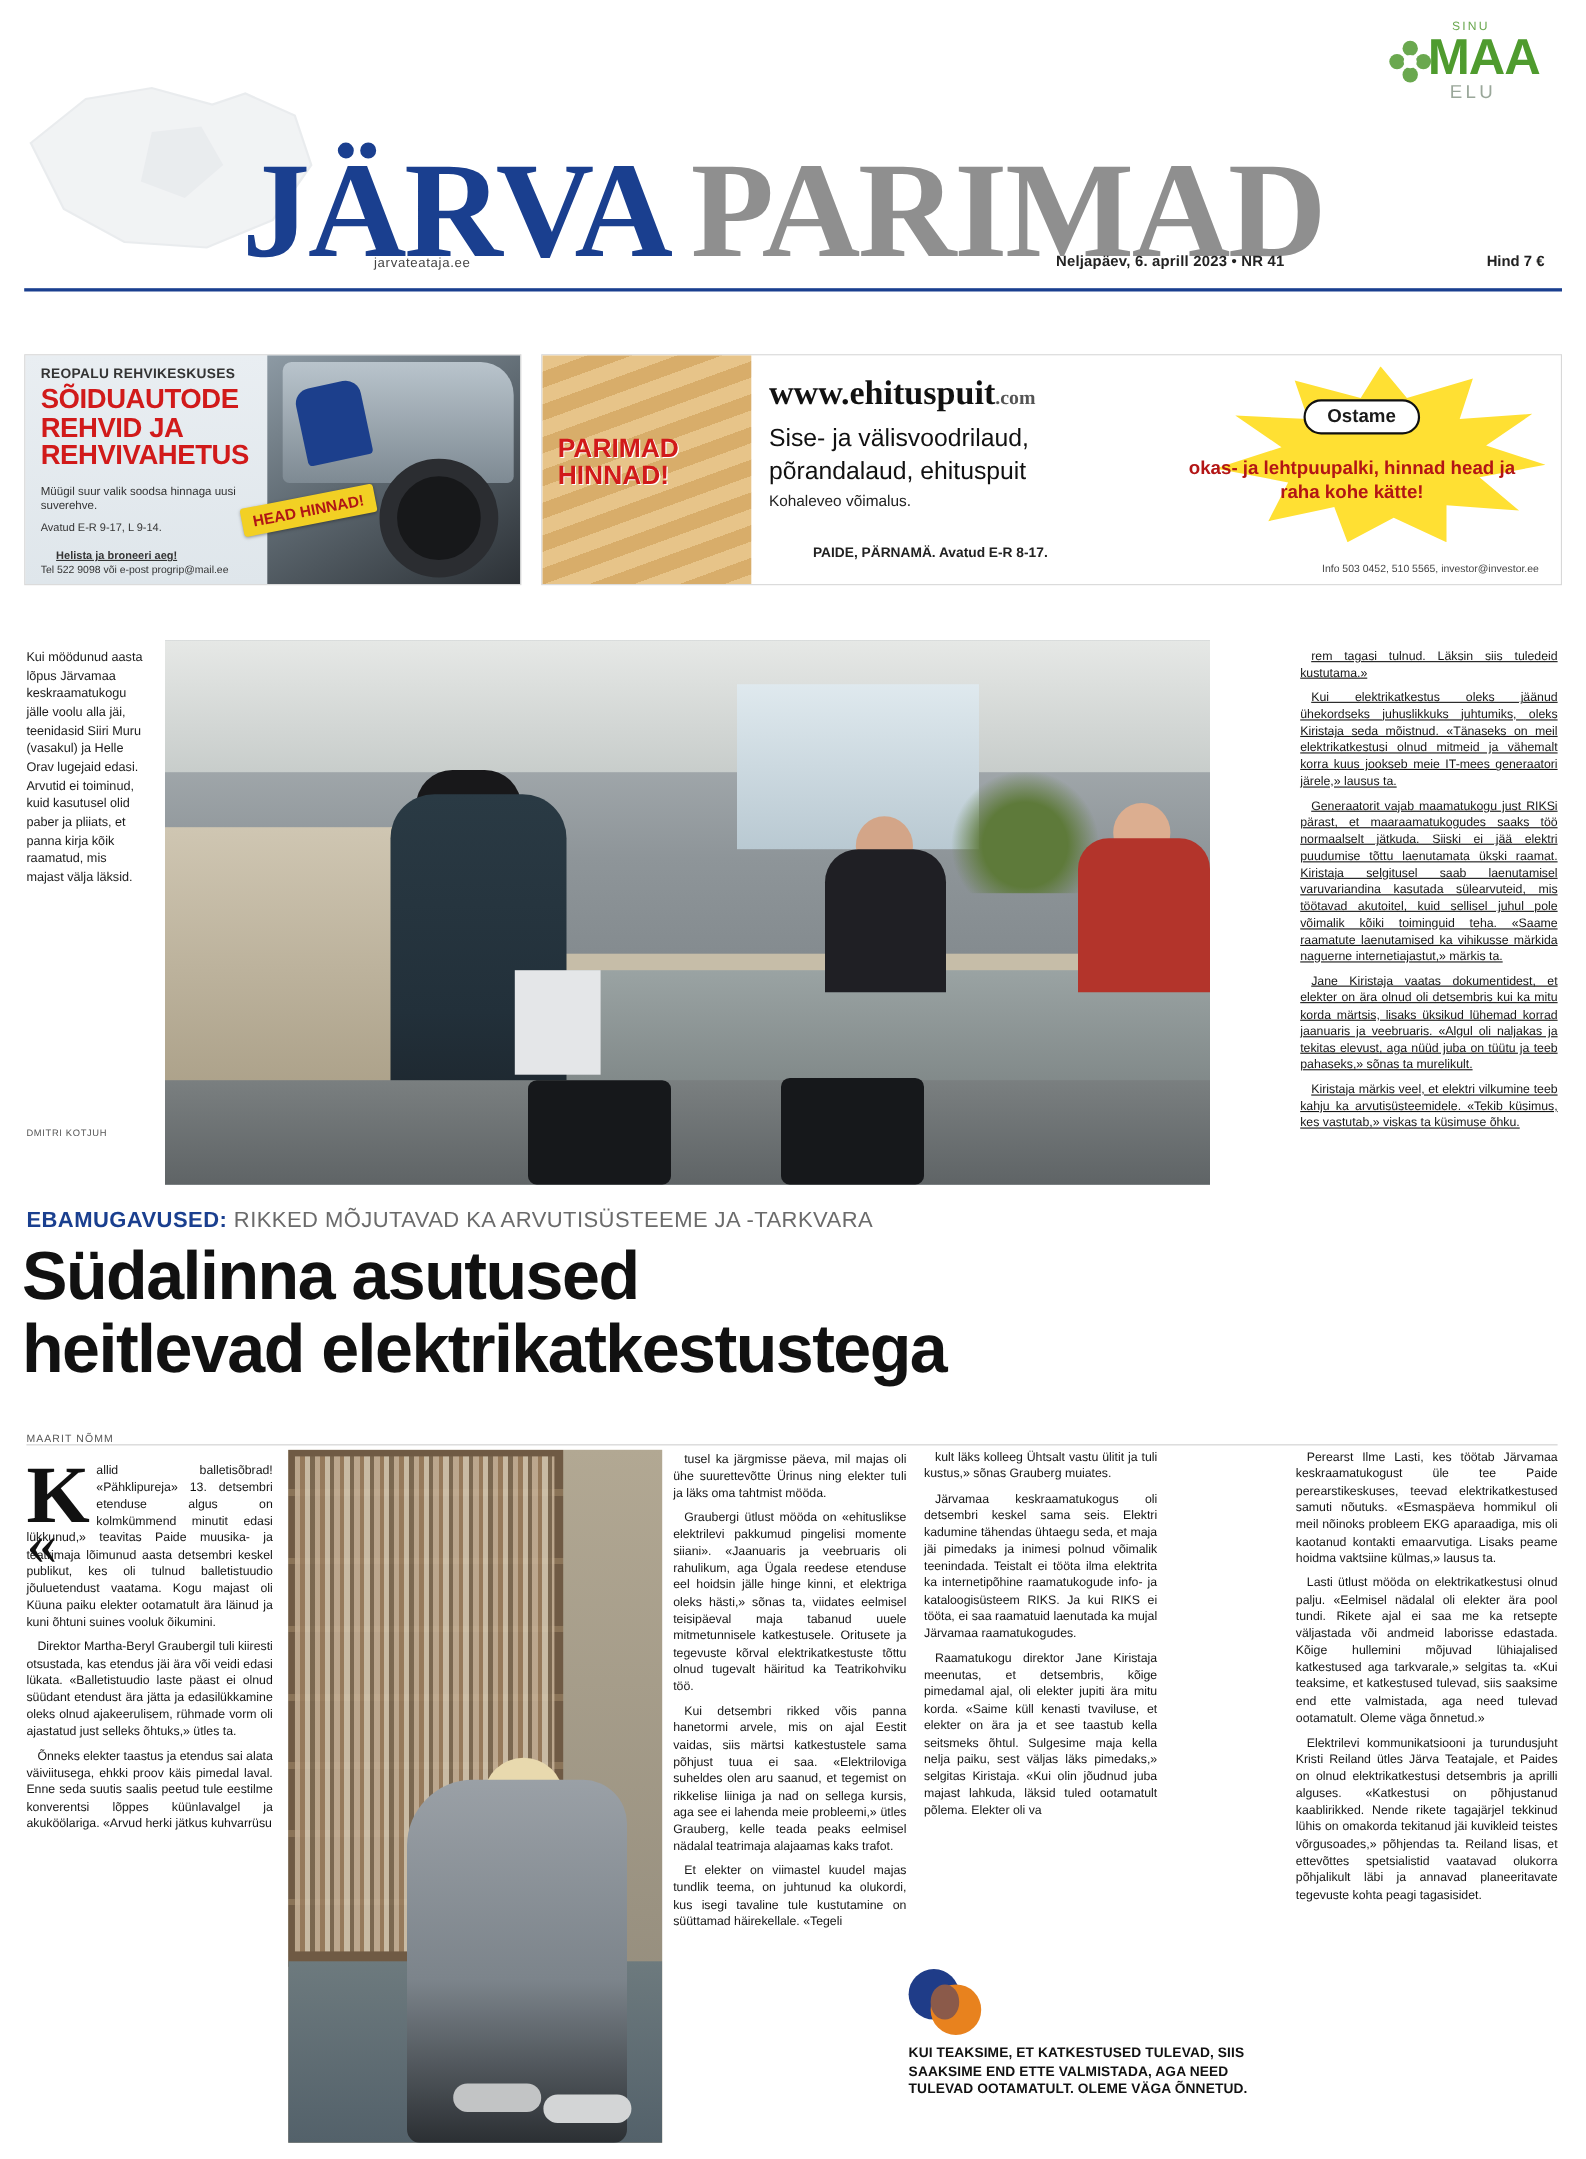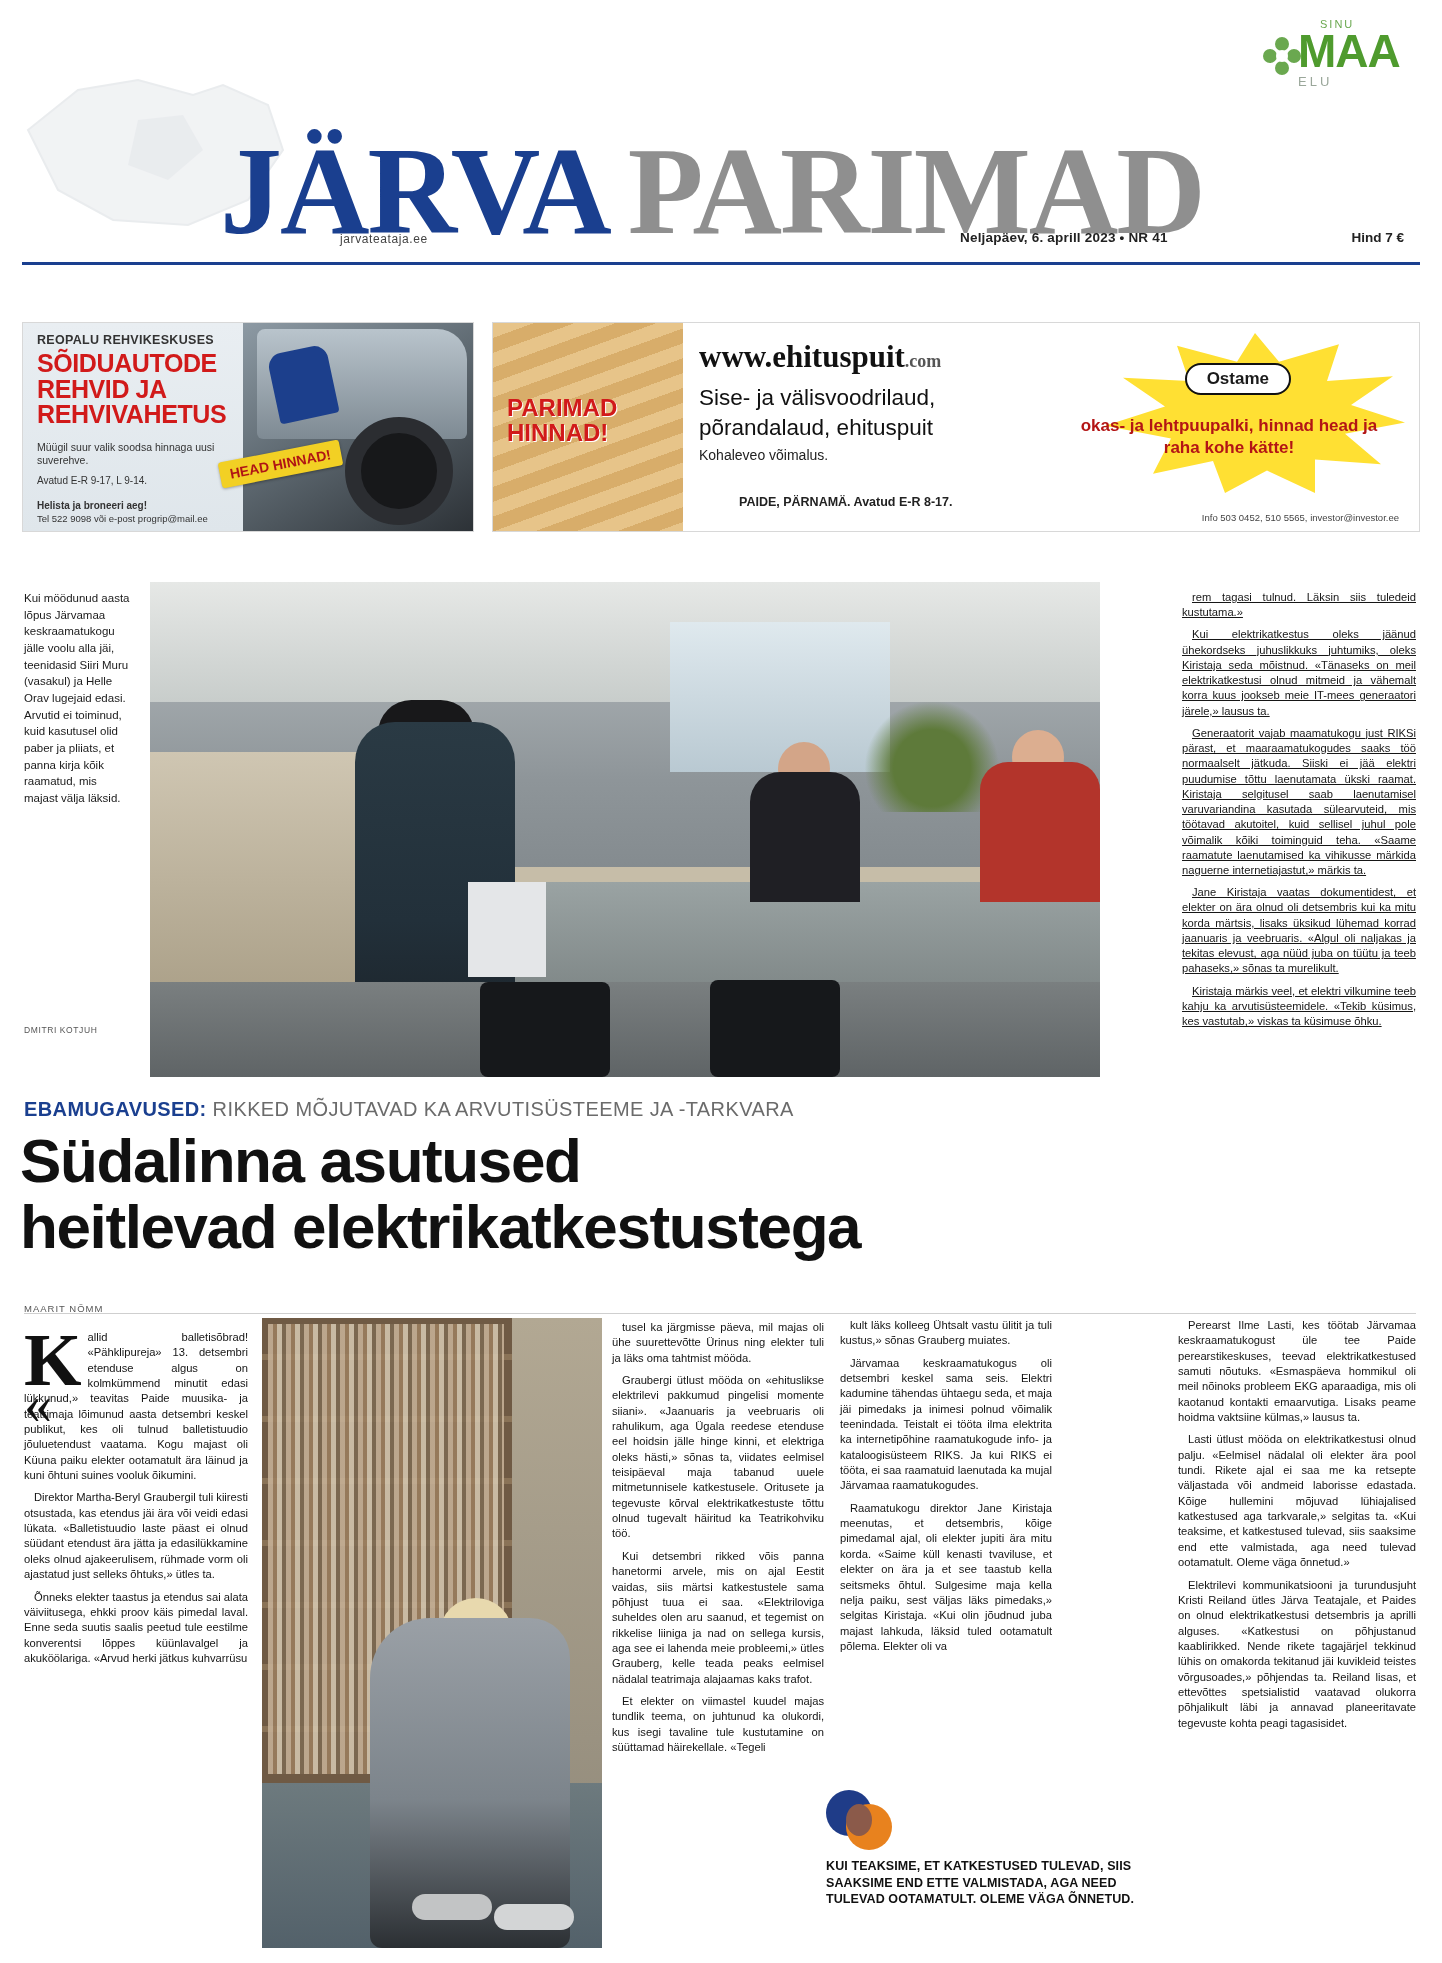--- a/index.html
+++ b/index.html
@@ -31,21 +31,21 @@
   .maaelu {
     position:absolute; right:30px; top:18px; width:150px; height:84px;
     text-align:left;
   }
   .maaelu .tiny { font-size:11px; color:#6aa84f; letter-spacing:2px; margin-left:58px;}
   .maaelu .big {
     font-family:"Liberation Sans", sans-serif; font-weight:bold;
     font-size:46px; color:#4f9b2e; line-height:.95; letter-spacing:-1px;
     margin-left:36px;
   }
-  .maaelu .sub { font-size:13px; color:#9aa79a; letter-spacing:3px; margin-left:36px; }
+  .maaelu .sub { font-size:17px; color:#9aa79a; letter-spacing:3px; margin-left:56px; }
   .flower { position:absolute; left:0; top:18px; width:40px; height:40px; }
   .site-url {
     position:absolute; left:340px; top:232px;
     font-size:12px; color:#444; letter-spacing:.6px;
   }
   .issue-line {
     position:absolute; left:960px; top:230px;
     font-size:13.5px; color:#222; letter-spacing:.2px; font-weight:bold;
   }
   .price-line {
@@ -91,22 +91,22 @@
   }
   .ad-left .small1 {
     position:absolute; left:14px; top:118px; width:205px;
     font-size:10.5px; color:#333; line-height:1.25;
   }
   .ad-left .small2 {
     position:absolute; left:14px; top:152px; width:215px;
     font-size:10px; color:#333; line-height:1.25;
   }
   .ad-left .small3 {
-    position:absolute; left:14px; top:176px; width:235px;
-    font-size:10px; color:#333; font-weight:bold; line-height:1.3;
+    position:absolute; left:28px; top:176px; width:235px;
+    font-size:10px; color:#333; font-weight:bold; line-height:1.3;text-decoration:underline;
   }
   .ad-left .small4 {
     position:absolute; left:14px; top:190px; width:235px;
     font-size:9.5px; color:#333;
   }
   .badge-hind {
     position:absolute; left:196px; top:128px;
     background:#f2d024; color:#b01515; font-weight:bold; font-size:14px;
     padding:5px 10px; transform:rotate(-11deg); border-radius:3px;
     box-shadow:0 1px 3px rgba(0,0,0,.35);

